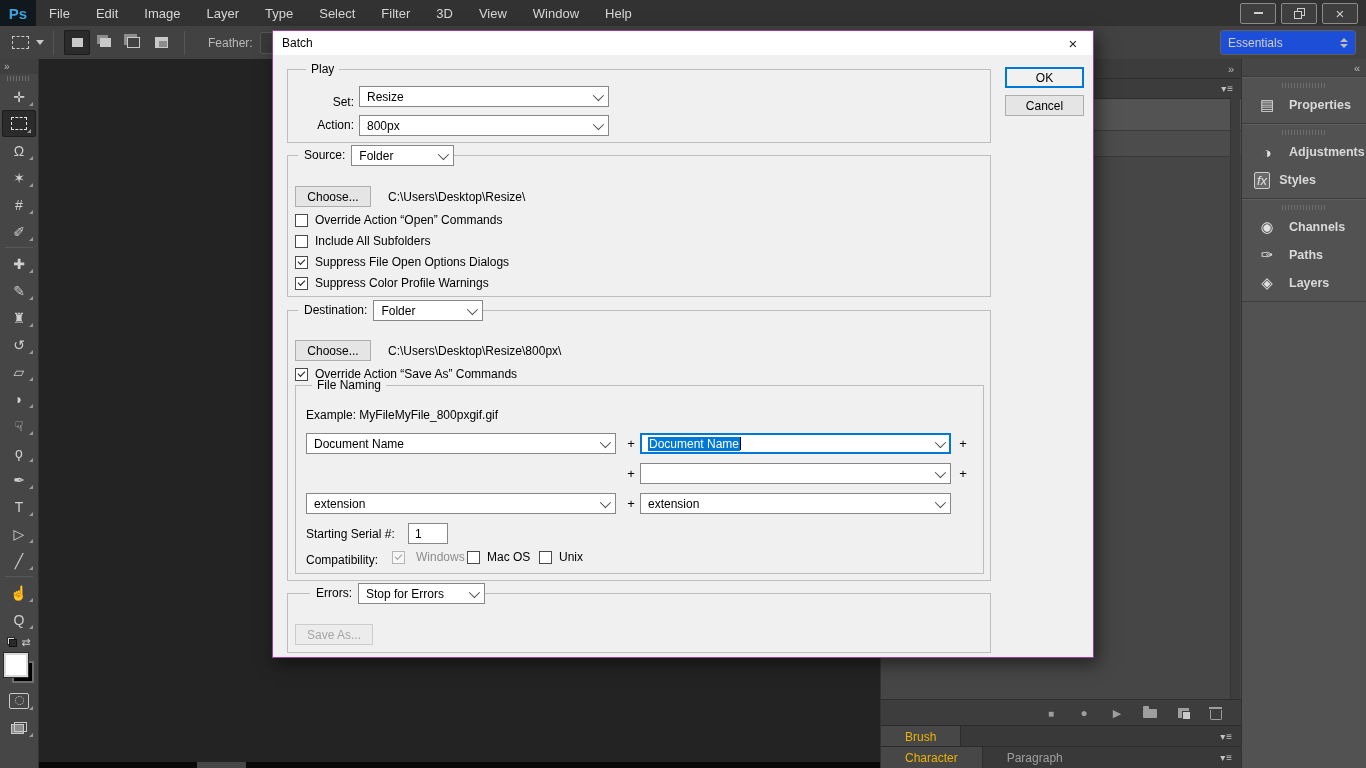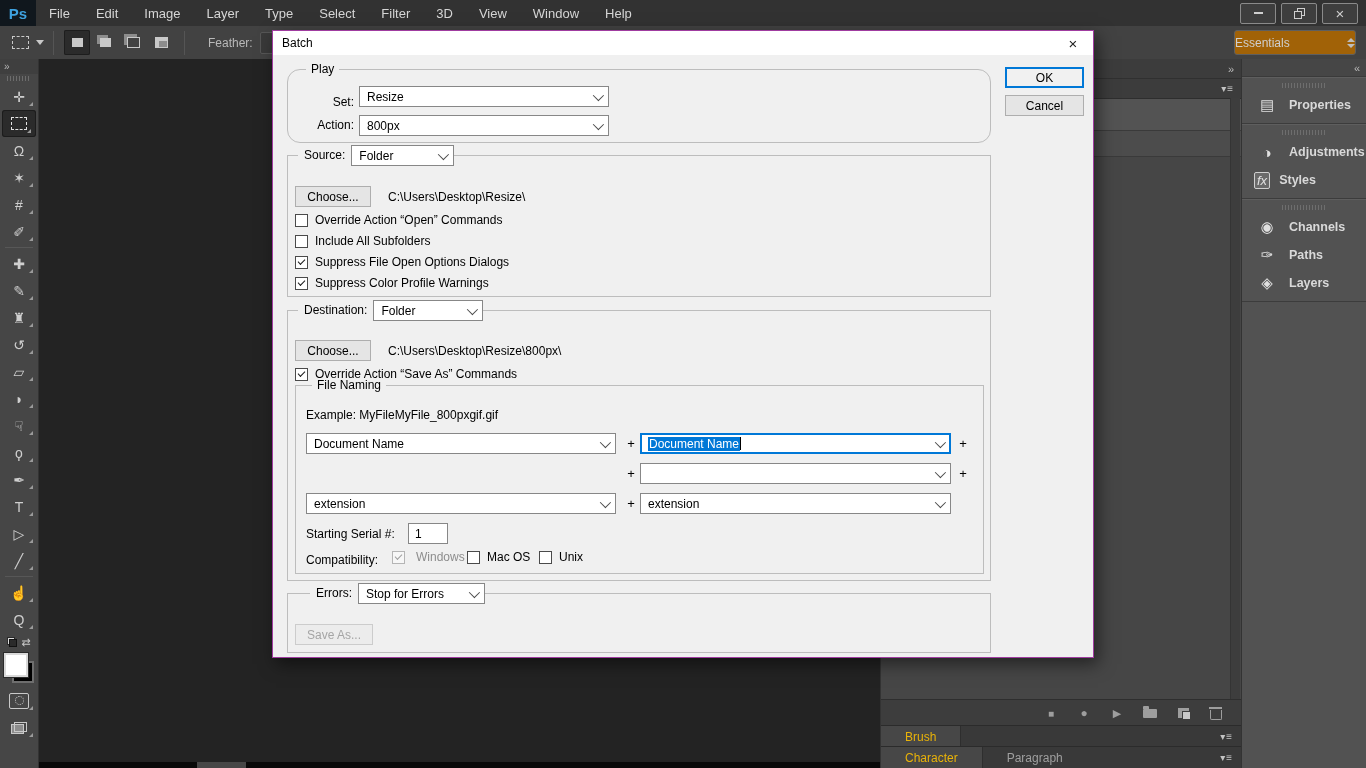--- a/index.html
+++ b/index.html
@@ -30,22 +30,22 @@
   .vsep{width:1px;height:24px;background:#555;margin:0 9px;}
   .mode-btn{width:26px;height:25px;display:flex;align-items:center;justify-content:center;margin:0 1px;border-radius:2px;}
   .mode-btn.active{background:#2b2b2b;box-shadow:inset 0 0 0 1px #1d1d1d;}
   .mb-new{width:11px;height:9px;background:#c9c9c9;}
   .mb-add{width:11px;height:9px;background:#c9c9c9;box-shadow:-3px -3px 0 0 #8d8d8d;}
   .mb-sub{width:11px;height:9px;border:1px solid #c9c9c9;box-shadow:-3px -3px 0 0 #8d8d8d;}
   .mb-int{width:11px;height:9px;border:1px solid #c9c9c9;background:#8d8d8d;box-shadow:3px 3px 0 0 #c9c9c9 inset;}
   .feather-label{margin-left:14px;}
   .feather-input{width:48px;height:20px;background:#393939;border:1px solid #565656;border-radius:2px;
                  color:#8f8f8f;display:flex;align-items:center;justify-content:center;margin-left:7px;}
-  .workspace{position:absolute;right:10px;top:4px;width:120px;height:23px;background:#a16207;
-             border:1px solid #5f5f5f;border-radius:3px;color:#cfcfcf;display:flex;align-items:center;padding:0 0;}
+  .workspace{position:absolute;right:10px;top:4px;width:120px;height:23px;background:#1d4ed8;
+             border:1px solid #5f5f5f;border-radius:3px;color:#cfcfcf;display:flex;align-items:center;padding:0 7px;}
   .ws-arrows{margin-left:auto;display:flex;flex-direction:column;gap:2px;}
   .ws-arrows i{display:block;width:0;height:0;border-left:4px solid transparent;border-right:4px solid transparent;}
   .ws-up{border-bottom:4px solid #bdbdbd;}
   .ws-down{border-top:4px solid #bdbdbd;}
 
   
   .toolspanel{position:absolute;left:0;top:59px;width:38px;bottom:0;background:#464646;border-right:1px solid #333;}
   .tools-header{height:15px;background:#3f3f3f;color:#b5b5b5;font-size:10px;display:flex;align-items:center;padding:0 4px;}
   .ribs{height:5px;margin:2px 7px;background:repeating-linear-gradient(90deg,#6c6c6c 0 1px,transparent 1px 3px);}
   .tool{position:relative;height:27px;display:flex;align-items:center;justify-content:center;color:#cfcfcf;font-size:14px;}
@@ -364,21 +364,21 @@
       </div>
     </div>
   </div>
 
   <div class="dialog">
     <div class="dlg-title">
       <span>Batch</span>
       <span class="dlg-close">×</span>
     </div>
 
-    <div class="group" style="left:14px;top:38px;width:702px;height:72px;border-radius:13px;">
+    <div class="group" style="left:14px;top:38px;width:702px;height:72px;">
       <span class="legend" style="left:18px;">Play</span>
       <span class="flabel" style="left:2px;top:25px;width:64px;">Set:</span>
       <div class="combo" style="left:71px;top:16px;width:250px;">
         <span>Resize</span>
         <span class="chev"></span>
       </div>
       <span class="flabel" style="left:2px;top:48px;width:64px;">Action:</span>
       <div class="combo" style="left:71px;top:45px;width:250px;">
         <span>800px</span>
         <span class="chev"></span>

